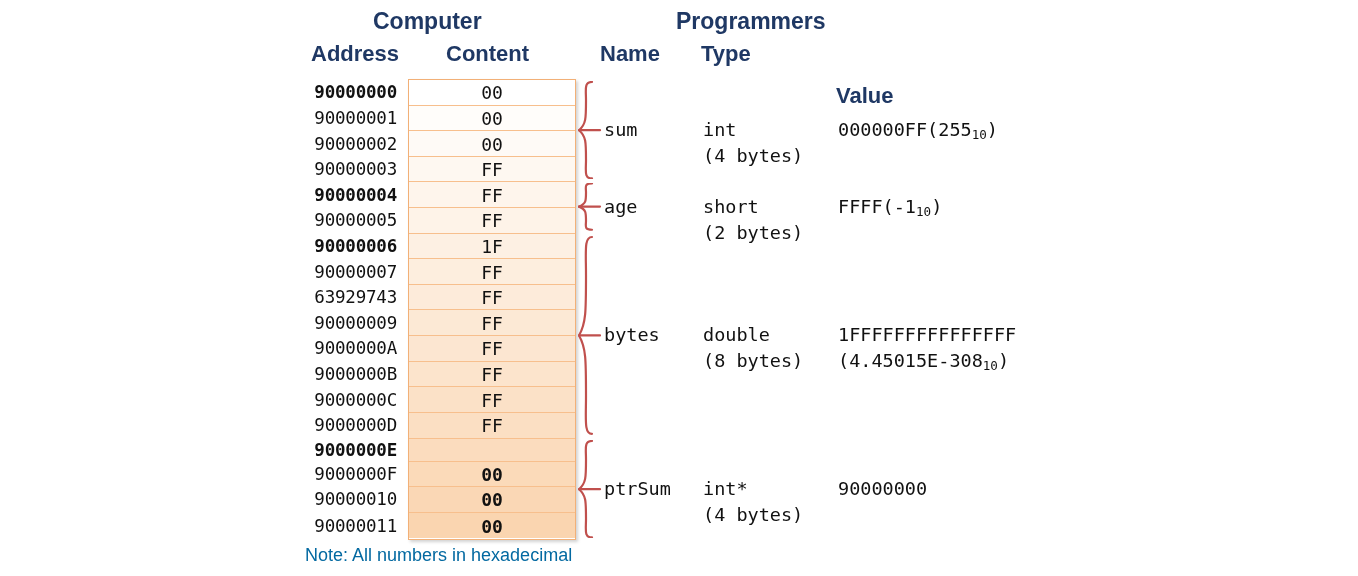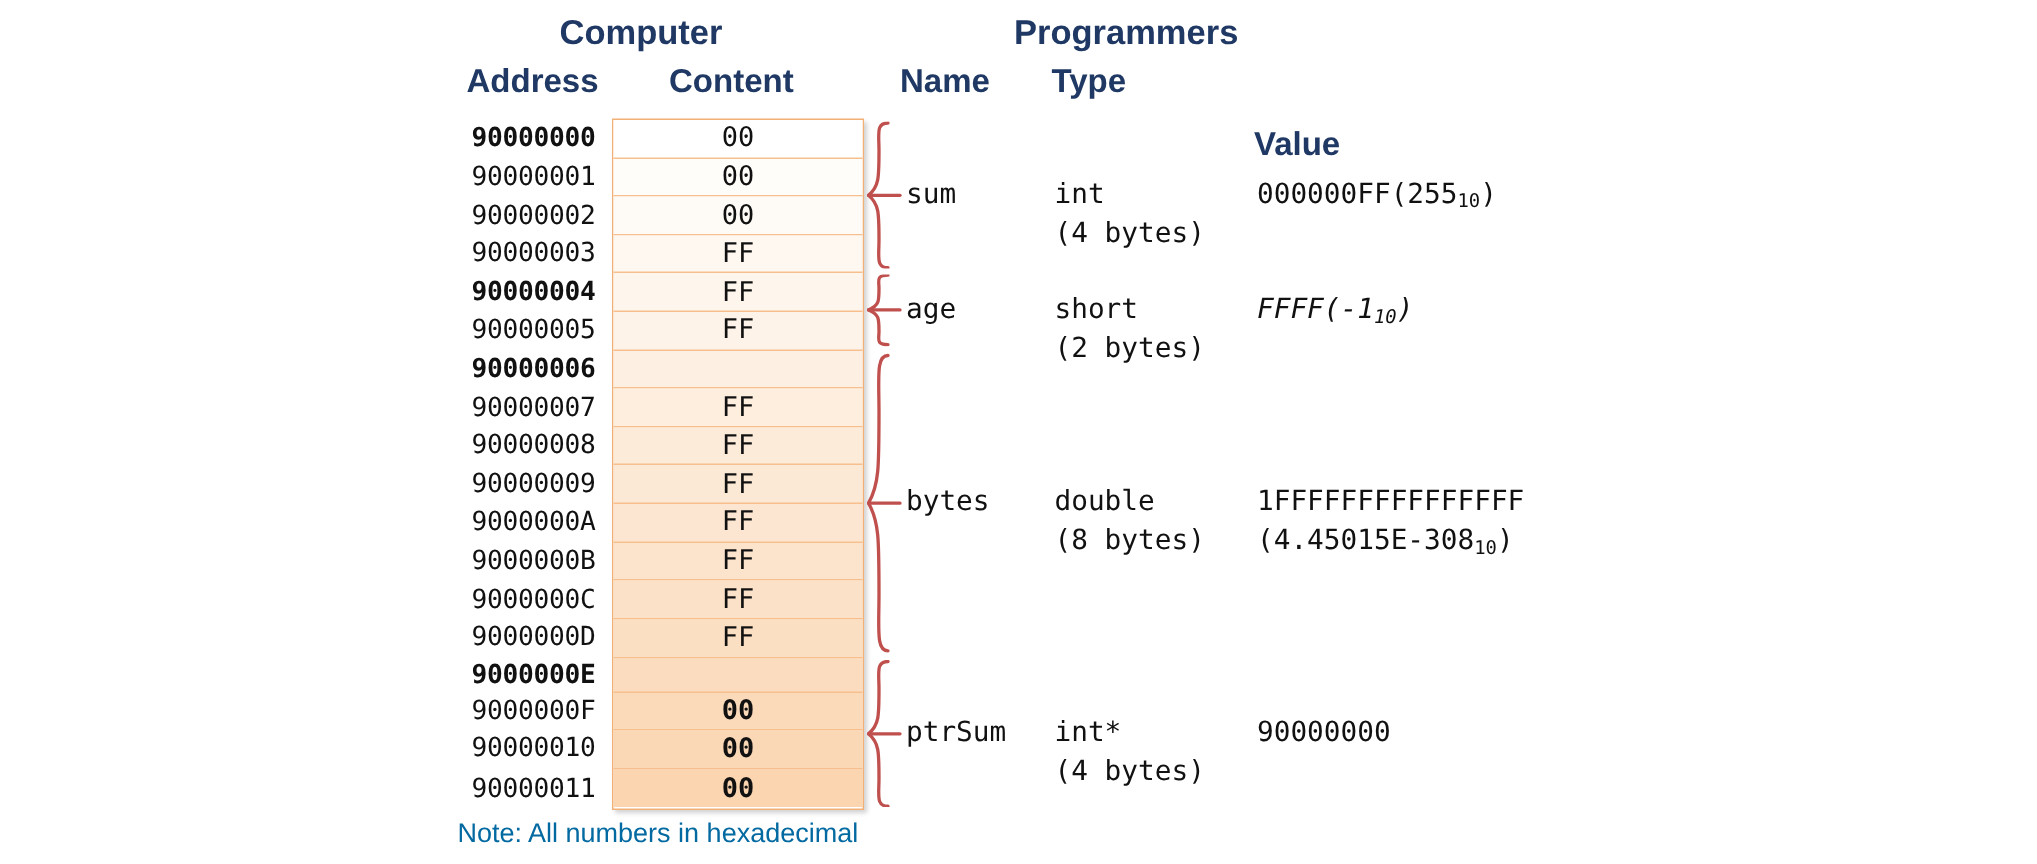--- a/index.html
+++ b/index.html
@@ -151,27 +151,28 @@
     <div class="mem-row" style="background: rgb(254, 245, 236); height: 25.6111px;">
       <div class="addr bold">90000004</div>
       <div class="content">FF</div>
     </div>
     <div class="mem-row" style="background: rgb(254, 243, 232); height: 25.6111px;">
       <div class="addr">90000005</div>
       <div class="content">FF</div>
     </div>
     <div class="mem-row" style="background: rgb(253, 240, 227); height: 25.6111px;">
       <div class="addr bold">90000006</div>
+      <div class="content">1F</div>
     </div>
     <div class="mem-row" style="background: rgb(253, 238, 222); height: 25.6111px;">
       <div class="addr">90000007</div>
       <div class="content">FF</div>
     </div>
     <div class="mem-row" style="background: rgb(253, 235, 218); height: 25.6111px;">
-      <div class="addr">90000008</div>
+      <div class="addr">63929743</div>
       <div class="content">FF</div>
     </div>
     <div class="mem-row" style="background: rgb(252, 233, 213); height: 25.6111px;">
       <div class="addr">90000009</div>
       <div class="content">FF</div>
     </div>
     <div class="mem-row" style="background: rgb(252, 230, 209); height: 25.6111px;">
       <div class="addr">9000000A</div>
       <div class="content">FF</div>
     </div>
@@ -215,21 +216,21 @@
     <div class="desc c-type" style="top: 117.222px;">int<br>(4 bytes)</div>
     <div class="desc c-value" style="top: 117.222px;">000000FF(255<sub>10</sub>)</div>
     <div class="brace" style="top: 183.444px; height: 47.2222px;">
       <svg viewBox="0 0 26 100" preserveAspectRatio="none">
         <path d="M14,1 C6,1 8,8 8,20 C8,38 8,44 1,50 C8,56 8,62 8,80 C8,92 6,99 14,99" fill="none" stroke="#c0504d" stroke-width="2.2" vector-effect="non-scaling-stroke" stroke-linecap="round"></path>
         <path d="M1,50 L22,50" fill="none" stroke="#c0504d" stroke-width="2.2" vector-effect="non-scaling-stroke" stroke-linecap="round"></path>
       </svg>
     </div>
     <div class="desc c-name" style="top: 194.056px;">age</div>
     <div class="desc c-type" style="top: 194.056px;">short<br>(2 bytes)</div>
-    <div class="desc c-value" style="top: 194.056px; font-style: italic;">FFFF(-1<sub>10</sub>)</div>
+    <div class="desc c-value" style="top: 194.056px;">FFFF(-1<sub>10</sub>)</div>
     <div class="brace" style="top: 234.667px; height: 200.889px;">
       <svg viewBox="0 0 26 100" preserveAspectRatio="none">
         <path d="M14,1 C6,1 8,8 8,20 C8,38 8,44 1,50 C8,56 8,62 8,80 C8,92 6,99 14,99" fill="none" stroke="#c0504d" stroke-width="2.2" vector-effect="non-scaling-stroke" stroke-linecap="round"></path>
         <path d="M1,50 L22,50" fill="none" stroke="#c0504d" stroke-width="2.2" vector-effect="non-scaling-stroke" stroke-linecap="round"></path>
       </svg>
     </div>
     <div class="desc c-name" style="top: 322.111px;">bytes</div>
     <div class="desc c-type" style="top: 322.111px;">double<br>(8 bytes)</div>
     <div class="desc c-value" style="top: 322.111px;">1FFFFFFFFFFFFFFF<br>(4.45015E-308<sub>10</sub>)</div>
     <div class="brace" style="top: 439.556px; height: 98.4444px;">

